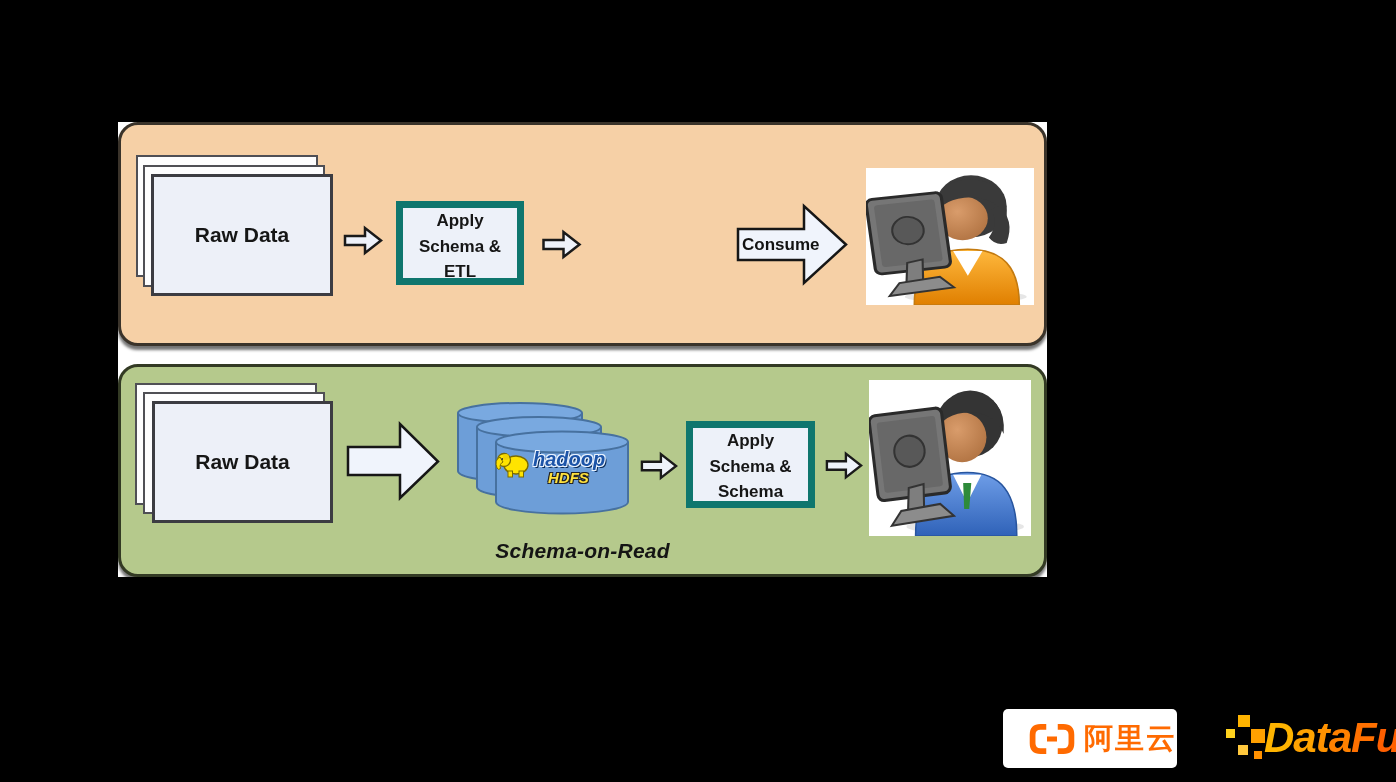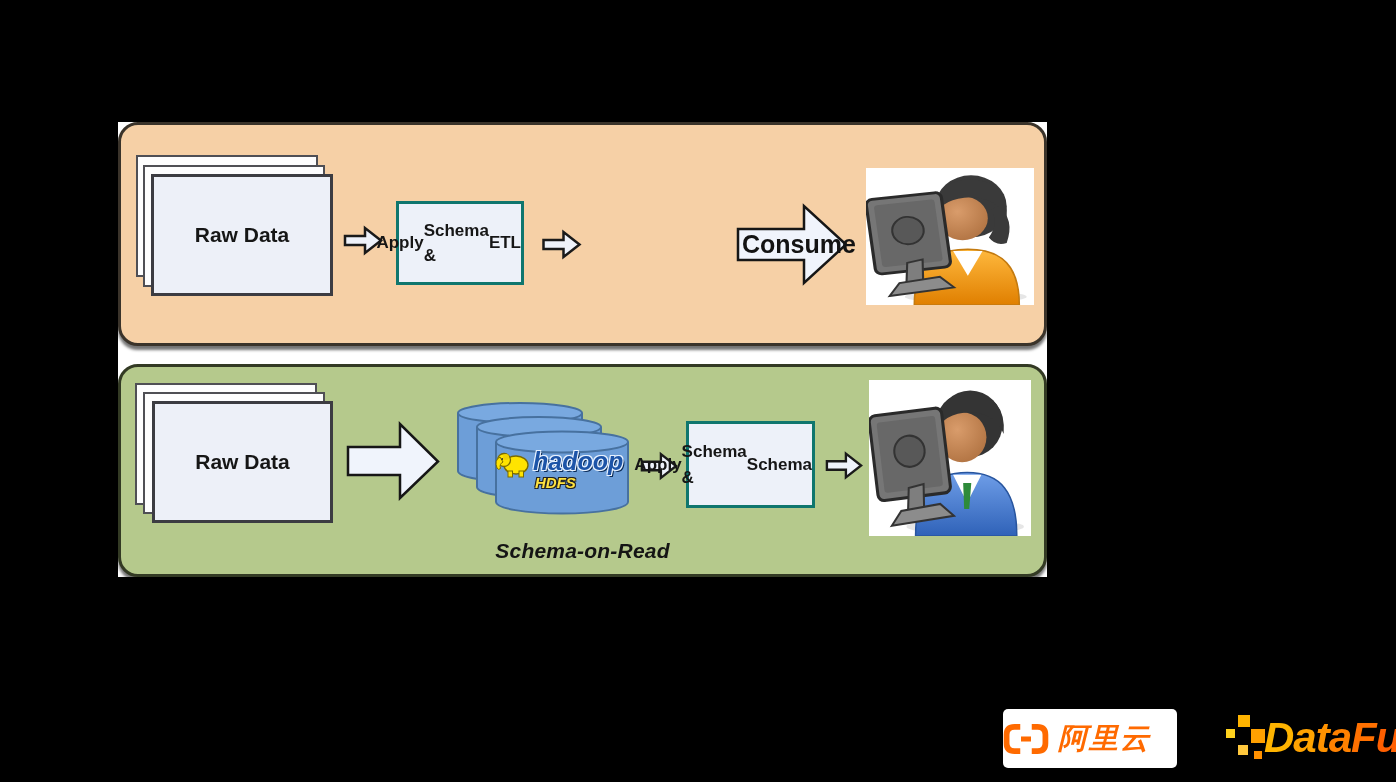--- a/index.html
+++ b/index.html
@@ -31,22 +31,22 @@
     background:#fdfdfe; border:2px solid #4f4f55;
   }
   .page-front {
     background:#edf0f8; border:3px solid #3c3c42;
     display:flex; align-items:center; justify-content:center;
   }
   .raw-label { font-size:21px; font-weight:bold; color:#161616; }
 
   
   .process-box {
-    position:absolute; background:#edf1f9; border:3px solid #0f766e;
-    display:flex; flex-direction:row; align-items:center; justify-content:flex-end;
+    position:absolute; background:#edf1f9; border:7px solid #0f766e;
+    display:flex; flex-direction:column; align-items:center; justify-content:flex-start;
   }
   .process-box span { font-size:17px; font-weight:bold; color:#161616; line-height:1.5; }
 
   .abs { position:absolute; }
 
   
   .big-arrow { position:absolute; }
   .big-arrow svg { display:block; width:100%; height:100%; }
   .big-arrow .arrow-label {
     position:absolute; left:0; top:0; height:100%; display:flex;
@@ -56,39 +56,39 @@
   
   .cyl-text {
     position:absolute; left:0; top:14px; width:100%; text-align:center;
     font-weight:bold; color:#121212; font-size:19px; line-height:1.45;
   }
 
   
   .hadoop-logo { position:absolute; display:flex; align-items:flex-start; }
   .hadoop-words { display:flex; flex-direction:column; margin-left:2px; }
   .hadoop-text {
-    font-size:25px; font-weight:bold; font-style:italic; color:#1c54a8;
+    font-size:20px; font-weight:bold; font-style:italic; color:#1c54a8;
     letter-spacing:0px; line-height:1;
     text-shadow:-1px -1px 0 #e8f2ff, 1px -1px 0 #e8f2ff, -1px 1px 0 #e8f2ff,
                  1px 1px 0 #e8f2ff, 2px 2px 0 #0b2a55;
   }
   .hdfs-text {
     font-size:15px; font-weight:bold; font-style:italic; color:#ffe23e;
-    margin-top:1px; margin-left:2px; line-height:1;
+    margin-top:1px; margin-left:15px; line-height:1;
     text-shadow:-1px -1px 0 #222, 1px -1px 0 #222, -1px 1px 0 #222, 1px 1px 0 #222;
   }
 
   .person-box { position:absolute; background:#ffffff; }
   .person-box svg { display:block; width:100%; height:100%; }
 
   
   .aliyun-box {
     position:absolute; left:1003px; top:709px; width:174px; height:59px;
     background:#ffffff; border-radius:5px; display:flex; align-items:center;
-    justify-content:flex-start; gap:9px;font-style:italic;
+    justify-content:flex-end; gap:9px;
   }
   .aliyun-text { color:#FF6A00; font-size:29px; font-weight:bold; letter-spacing:2px; }
   .datafun-box { position:absolute; left:1220px; top:703px; width:200px; height:74px; }
   .datafun-text {
     position:absolute; left:44px; top:11px; font-size:42px; font-weight:bold;
     font-style:italic; letter-spacing:-1px; white-space:nowrap;
   }
   .pixel { position:absolute; }
 </style>
 </head>
@@ -119,21 +119,21 @@
 
     <svg class="abs" style="left:420px; top:104px;" width="41" height="31" viewBox="0 0 40 31">
       <polygon points="2,11 22,11 22,3 38,15.5 22,28 22,20 2,20" fill="#eef2fa" stroke="#1a1a1a" stroke-width="2.5"></polygon>
     </svg>
 
 
     <div class="big-arrow" style="left:615px; top:76px; width:112px; height:87px;">
       <svg viewBox="0 0 112 87" preserveAspectRatio="none">
         <polygon points="2,28 68,28 68,5 110,43.5 68,82 68,59 2,59" fill="#f0f4fc" stroke="#161616" stroke-width="2.5"></polygon>
       </svg>
-      <span class="arrow-label" style="left:6px; font-size:25px;">Consume</span>
+      <span class="arrow-label" style="left:6px; font-size:17px;">Consume</span>
     </div>
 
     <div class="person-box" style="left:745px; top:43px; width:168px; height:137px;">
       <svg viewBox="0 0 160 150" preserveAspectRatio="none">
         <defs>
           <linearGradient id="bodyO" x1="0" y1="0" x2="0" y2="1">
             <stop offset="0" stop-color="#ffb93e"></stop>
               <stop offset="1" stop-color="#e07f00"></stop>
           </linearGradient>
           <radialGradient id="faceA" cx="0.4" cy="0.35" r="0.85">

